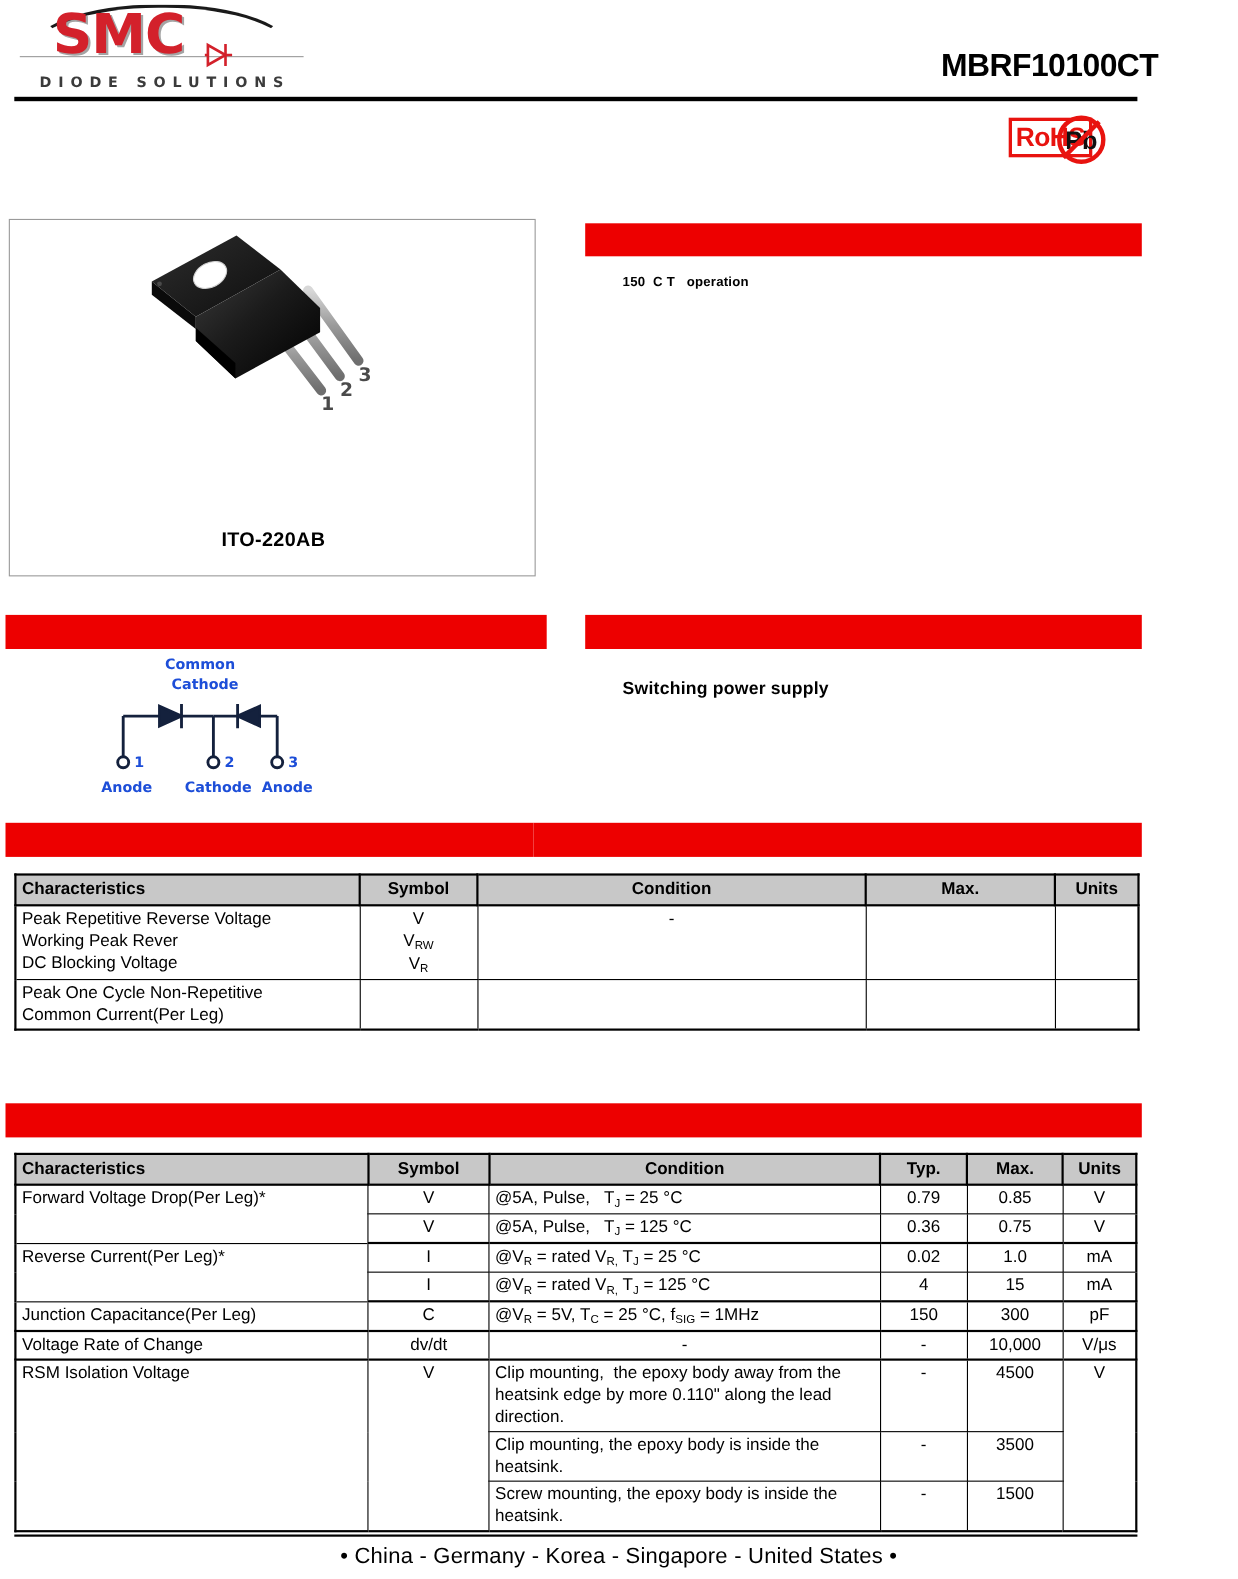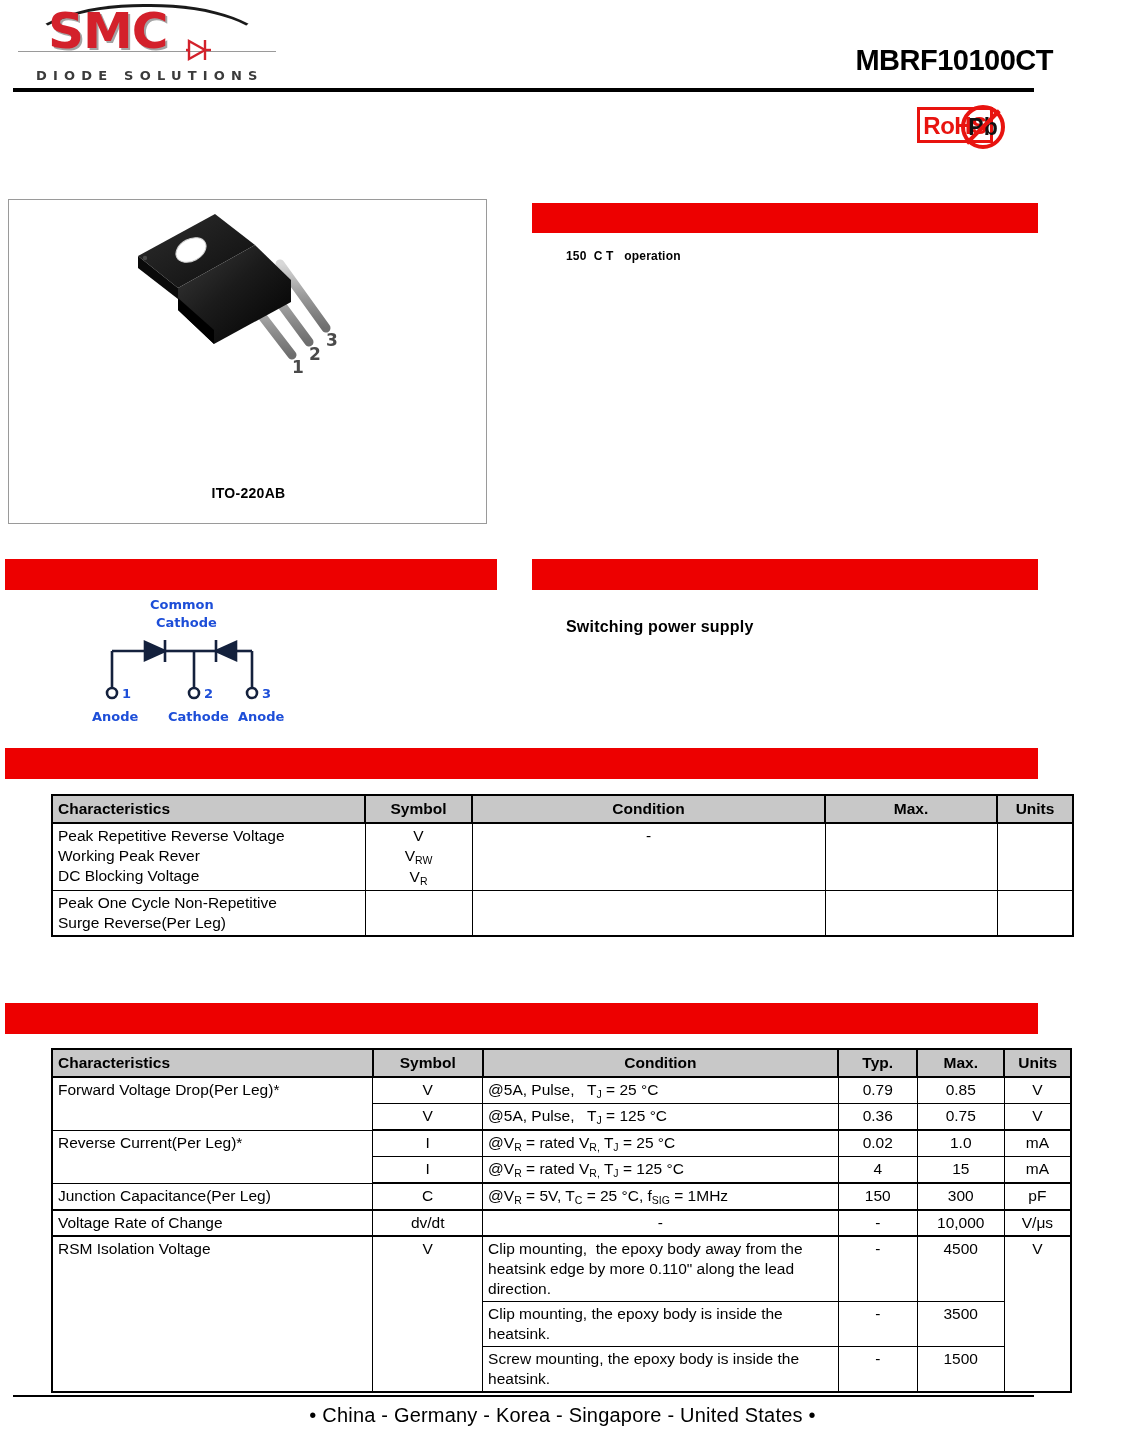--- a/index.html
+++ b/index.html
@@ -151,21 +151,21 @@
     width: 479px; height: 325px;
     border: 1px solid #9a9a9a;
     box-sizing: border-box;
     background: #fff;
   }
   #package-caption {
     position: absolute;
     left: 0; bottom: 22px;
     width: 479px;
     text-align: center;
-    font-size: 14px;
+    font-size: 18px;
     font-weight: 700;
     letter-spacing: 0.3px;
   }
   #package-art { position: absolute; left: 100px; top: 10px; }
 
   
   #feature-text {
     position: absolute;
     left: 566px; top: 249px;
     font-size: 12px;
@@ -194,21 +194,20 @@
     font-weight: 700;
     color: #1d4ed8;
   }
 
   
   table.spec {
     position: absolute;
     border-collapse: collapse;
     table-layout: fixed;
     font-size: 15.5px;
-    margin-left: 38px;
   }
   table.spec td, table.spec th {
     border: 1px solid #000;
     padding: 2px 5px;
     vertical-align: top;
     line-height: 20px;
     font-weight: 400;
   }
   table.spec thead th {
     background: #c8c8c8;
@@ -406,21 +405,21 @@
         <div>V<sub>RW</sub></div>
         <div>V<sub>R</sub></div>
       </td>
       <td class="c">-</td>
       <td></td>
       <td class="nb-right"></td>
     </tr>
     <tr>
       <td class="nb-left nb-bottom">
         <div>Peak One Cycle Non-Repetitive</div>
-        <div>Surge Reverse(Per Leg)</div>
+        <div>Common Current(Per Leg)</div>
       </td>
       <td class="nb-bottom">&nbsp;</td>
       <td class="nb-bottom">&nbsp;</td>
       <td class="nb-bottom">&nbsp;</td>
       <td class="nb-bottom nb-right">&nbsp;</td>
     </tr>
   </tbody>
 </table>
 
 <div class="red-bar" style="left:5px; top:1003px; width:1033px; height:31px;"></div>

